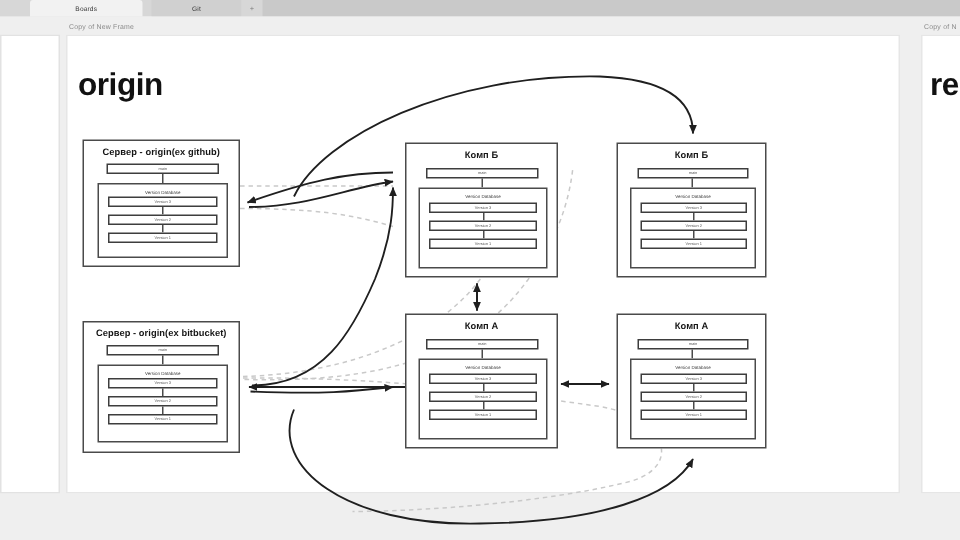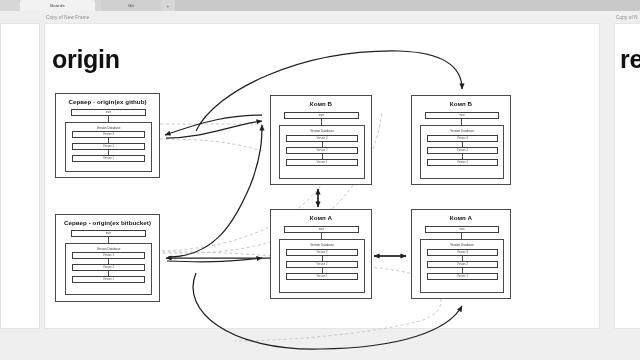--- a/index.html
+++ b/index.html
@@ -71,21 +71,21 @@
   
   .frame-right {
     position: absolute; left: 614px; top: 12px;
     width: 60px; height: 306px;
     background: #ffffff;
     border: 1px solid #e6e6e6;
   }
 
   .frame-title {
     position: absolute;
-    font-size: 25px;
+    font-size: 21px;
     font-weight: bold;
     color: #111;
     letter-spacing: -.3px;
   }
   .frame-title.main { left: 52px; top: 34px; }
   .frame-title.right { left: 620px; top: 34px; }
 
   
   .node {
     position: absolute;

